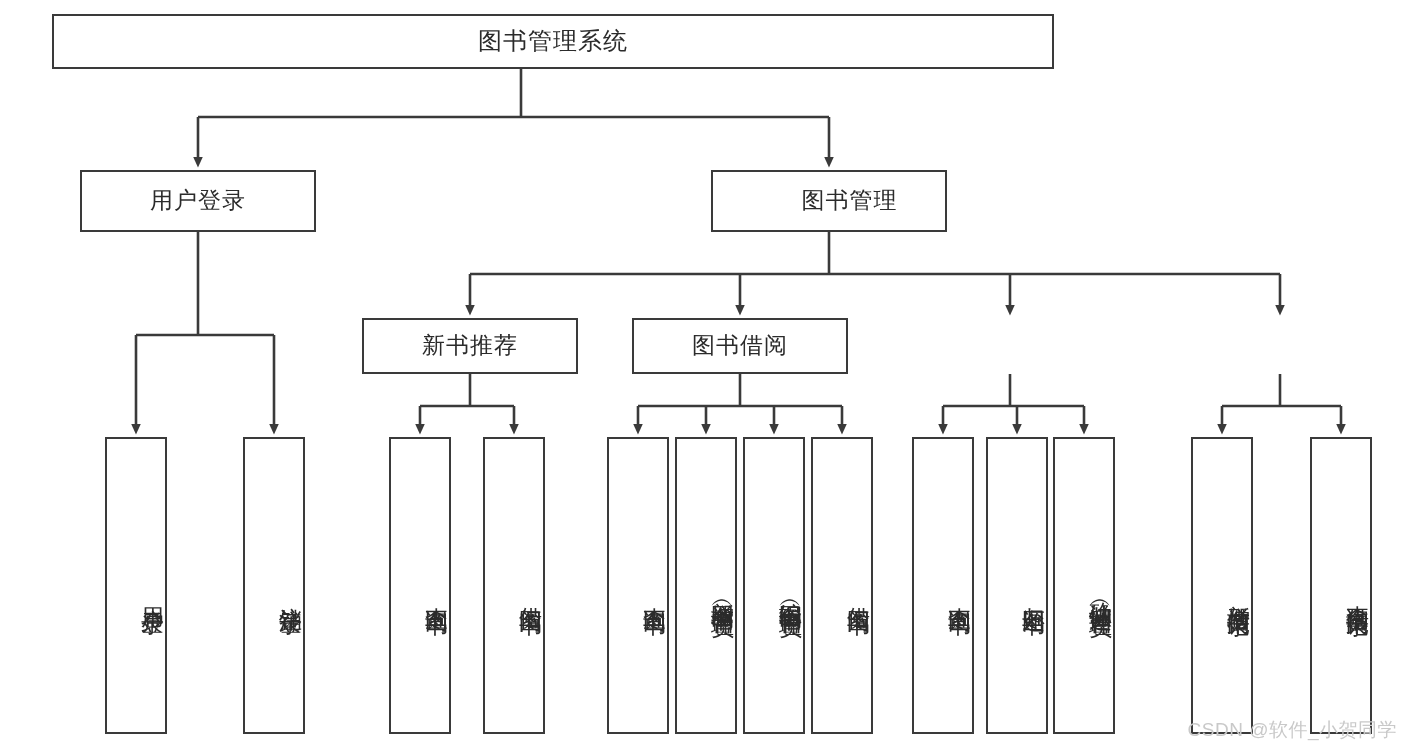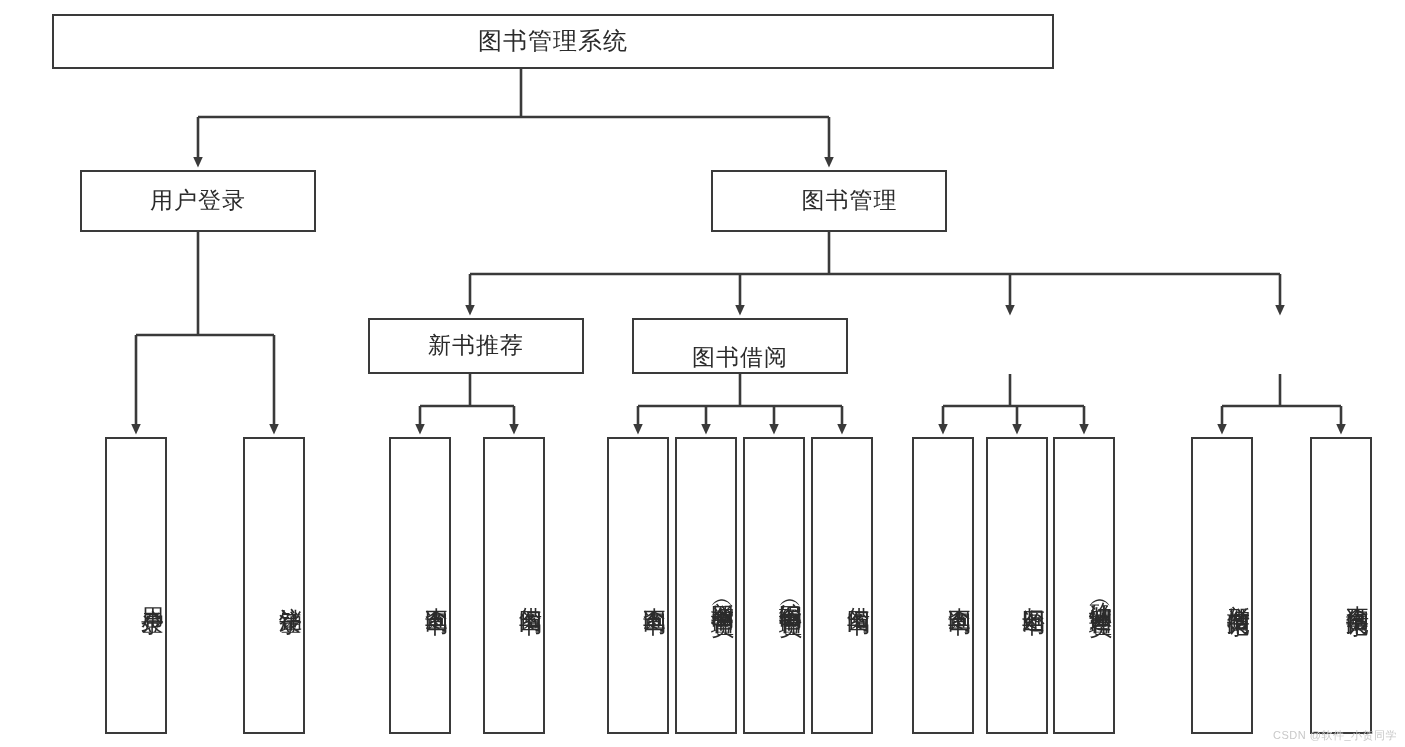--- a/index.html
+++ b/index.html
@@ -50,21 +50,21 @@
   }
   .node-v .vtext{
     writing-mode:vertical-rl;
     text-orientation:upright;
     display:block;
   }
   .watermark{
     position:absolute;
     right:8px;
     bottom:4px;
-    font-size:11px;
+    font-size:19px;
     color:#c9c9c9;
     letter-spacing:0.5px;
     white-space:nowrap;
     z-index:5;
   }
 </style>
 </head>
 <body>
 
 <div id="stage">
@@ -125,24 +125,24 @@
     <span>图书管理系统</span>
   </div>
 
   <div class="node node-h" style="left:80px;top:170px;width:236px;height:62px;">
     <span>用户登录</span>
   </div>
   <div class="node node-h" style="left:711px;top:170px;width:236px;height:62px;padding-left:41px;">
     <span>图书管理</span>
   </div>
 
-  <div class="node node-h" style="left:362px;top:318px;width:216px;height:56px;margin-left:6px;">
+  <div class="node node-h" style="left:362px;top:318px;width:216px;height:56px;">
     <span>新书推荐</span>
   </div>
-  <div class="node node-h" style="left:632px;top:318px;width:216px;height:56px;align-items:flex-end;">
+  <div class="node node-h" style="left:632px;top:318px;width:216px;height:56px;">
     <span>图书借阅</span>
   </div>
 
   <div class="node node-v" style="left:105px;top:437px;width:62px;height:297px;">
     <span class="vtext">用户登录</span>
   </div>
   <div class="node node-v" style="left:243px;top:437px;width:62px;height:297px;">
     <span class="vtext">注销登录</span>
   </div>
   <div class="node node-v" style="left:389px;top:437px;width:62px;height:297px;">

